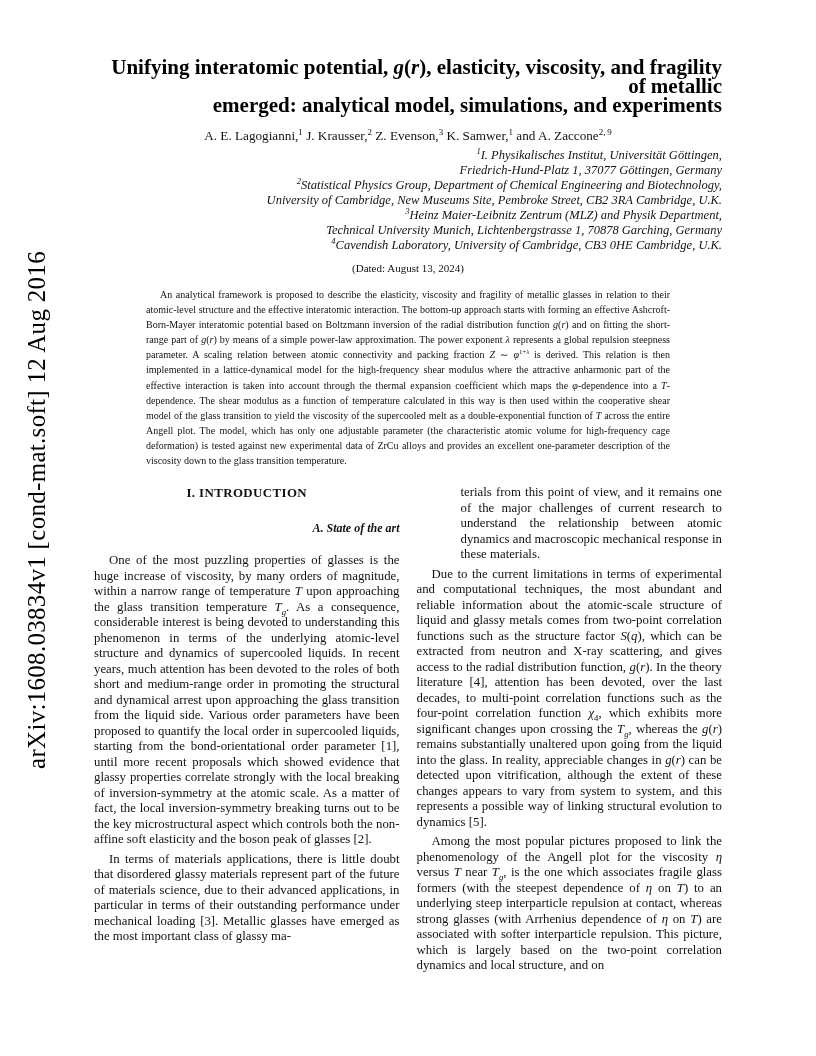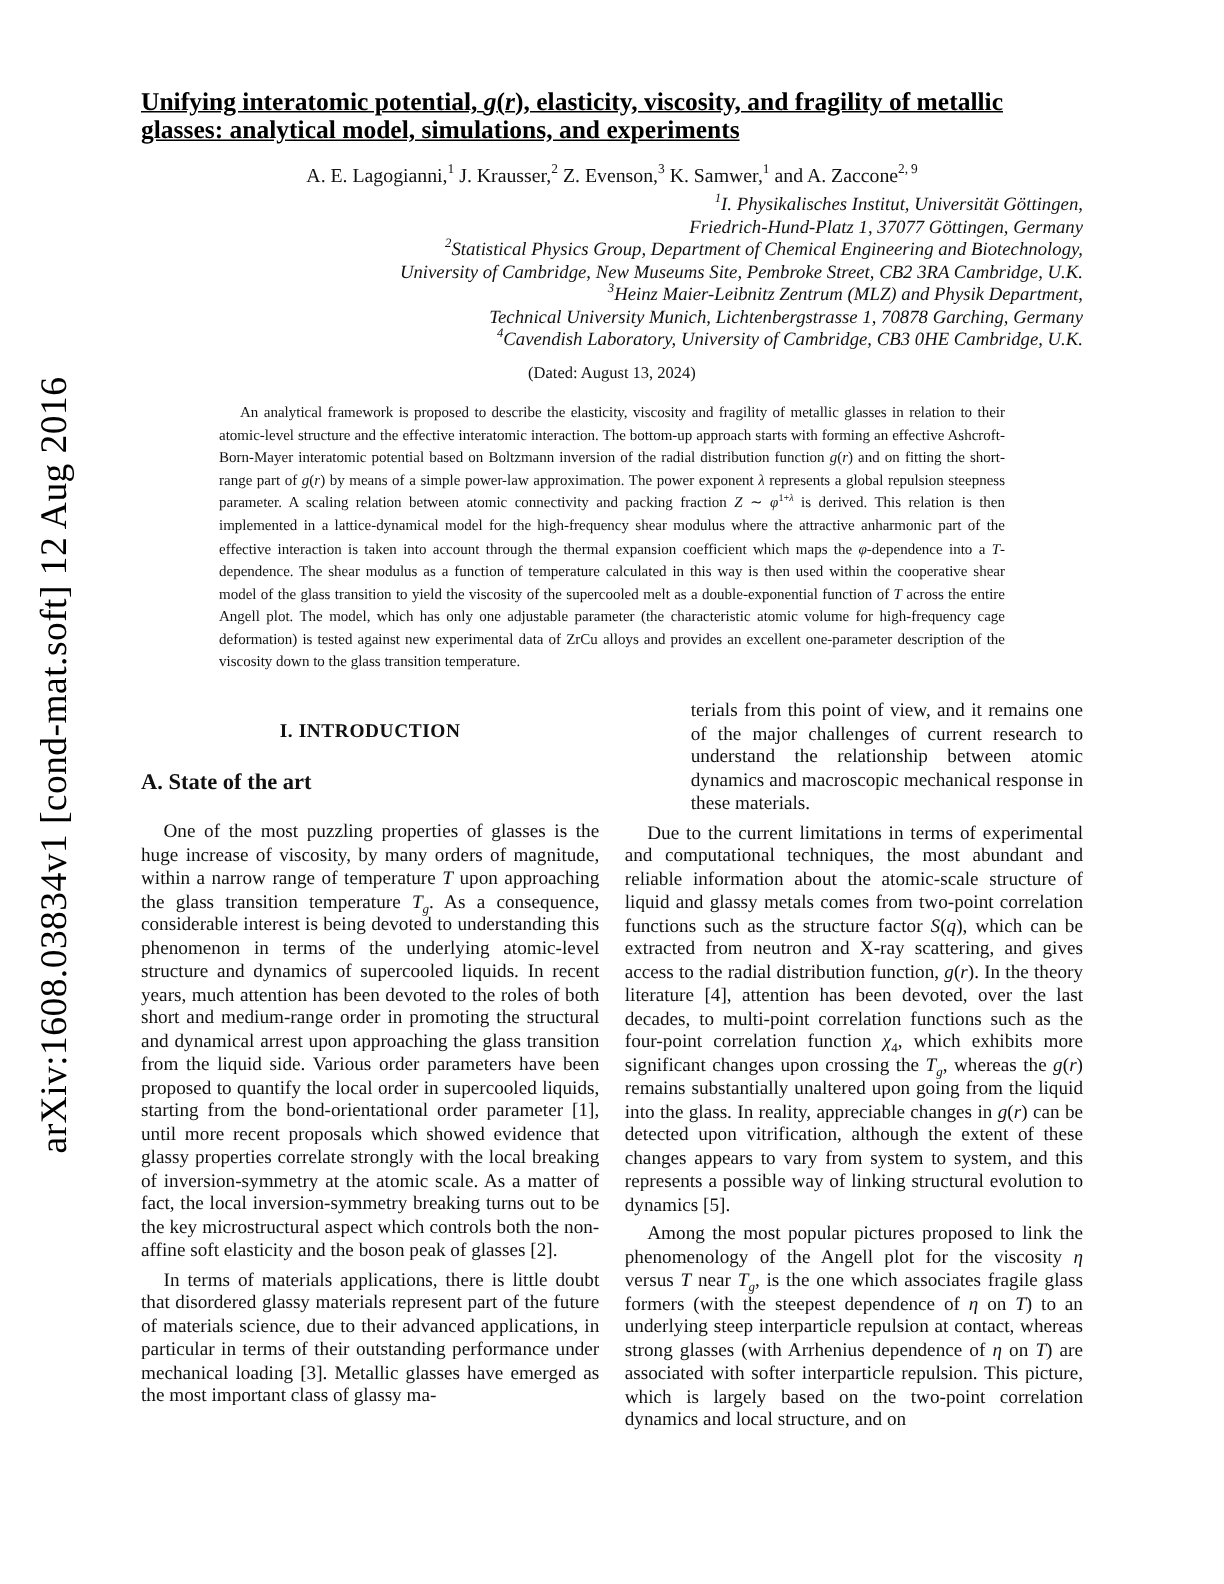--- a/index.html
+++ b/index.html
@@ -24,26 +24,25 @@
     font-size: 25px;
     color: #000000;
     letter-spacing: 0.3px;
   }
   .content {
     position: absolute;
     left: 94px; top: 58px;
     width: 628px;
   }
   .title {
-    text-align: left;
+    text-align: right;
     font-weight: bold;
-    font-size: 17px;
+    font-size: 21px;
     line-height: 19px;
     color: #000;
-    text-decoration: underline;
   }
   .authors {
     text-align: center;
     font-size: 13.2px;
     margin-top: 13px;
   }
   .affiliations {
     text-align: right;
     font-style: italic;
     font-size: 12.5px;
@@ -73,48 +72,49 @@
     width: 305.5px;
     text-align: justify;
     font-size: 12.8px;
     line-height: 15.5px;
   }
   .sec-heading {
     text-align: center;
     font-weight: bold;
     font-size: 12.9px;
     letter-spacing: 0.4px;
-    margin: 14px 0 0 0;
+    margin: 1px 0 0 0;
   }
   .subsec-heading {
-    text-align: left;
+    text-align: right;
     font-weight: bold;
-    font-size: 15px;
+    font-size: 12px;
     margin: 19px 0 17px 0;
+    font-style: italic;
   }
   .col p {
     margin: 0 0 4px 0;
     text-indent: 15px;
   }
   .col p.no-indent { text-indent: 0; margin-left: 44px; }
   sup { font-size: 0.68em; line-height: 0; }
   sub { font-size: 0.68em; line-height: 0; }
 </style>
 </head>
 <body>
 
 <div class="page">
 
   <div class="watermark">arXiv:1608.03834v1  [cond-mat.soft]  12 Aug 2016</div>
 
   <div class="content">
 
     <div class="title">
       <div>Unifying interatomic potential, <i>g</i>(<i>r</i>), elasticity, viscosity, and fragility of metallic</div>
-      <div>glasses: analytical model, simulations, and experiments</div>
+      <div>emerged: analytical model, simulations, and experiments</div>
     </div>
 
     <div class="authors">A. E. Lagogianni,<sup>1</sup> J. Krausser,<sup>2</sup> Z. Evenson,<sup>3</sup> K. Samwer,<sup>1</sup> and A. Zaccone<sup>2, 9</sup></div>
 
     <div class="affiliations">
       <div><sup>1</sup>I. Physikalisches Institut, Universität Göttingen,</div>
       <div>Friedrich-Hund-Platz 1, 37077 Göttingen, Germany</div>
       <div><sup>2</sup>Statistical Physics Group, Department of Chemical Engineering and Biotechnology,</div>
       <div>University of Cambridge, New Museums Site, Pembroke Street, CB2 3RA Cambridge, U.K.</div>
       <div><sup>3</sup>Heinz Maier-Leibnitz Zentrum (MLZ) and Physik Department,</div>

